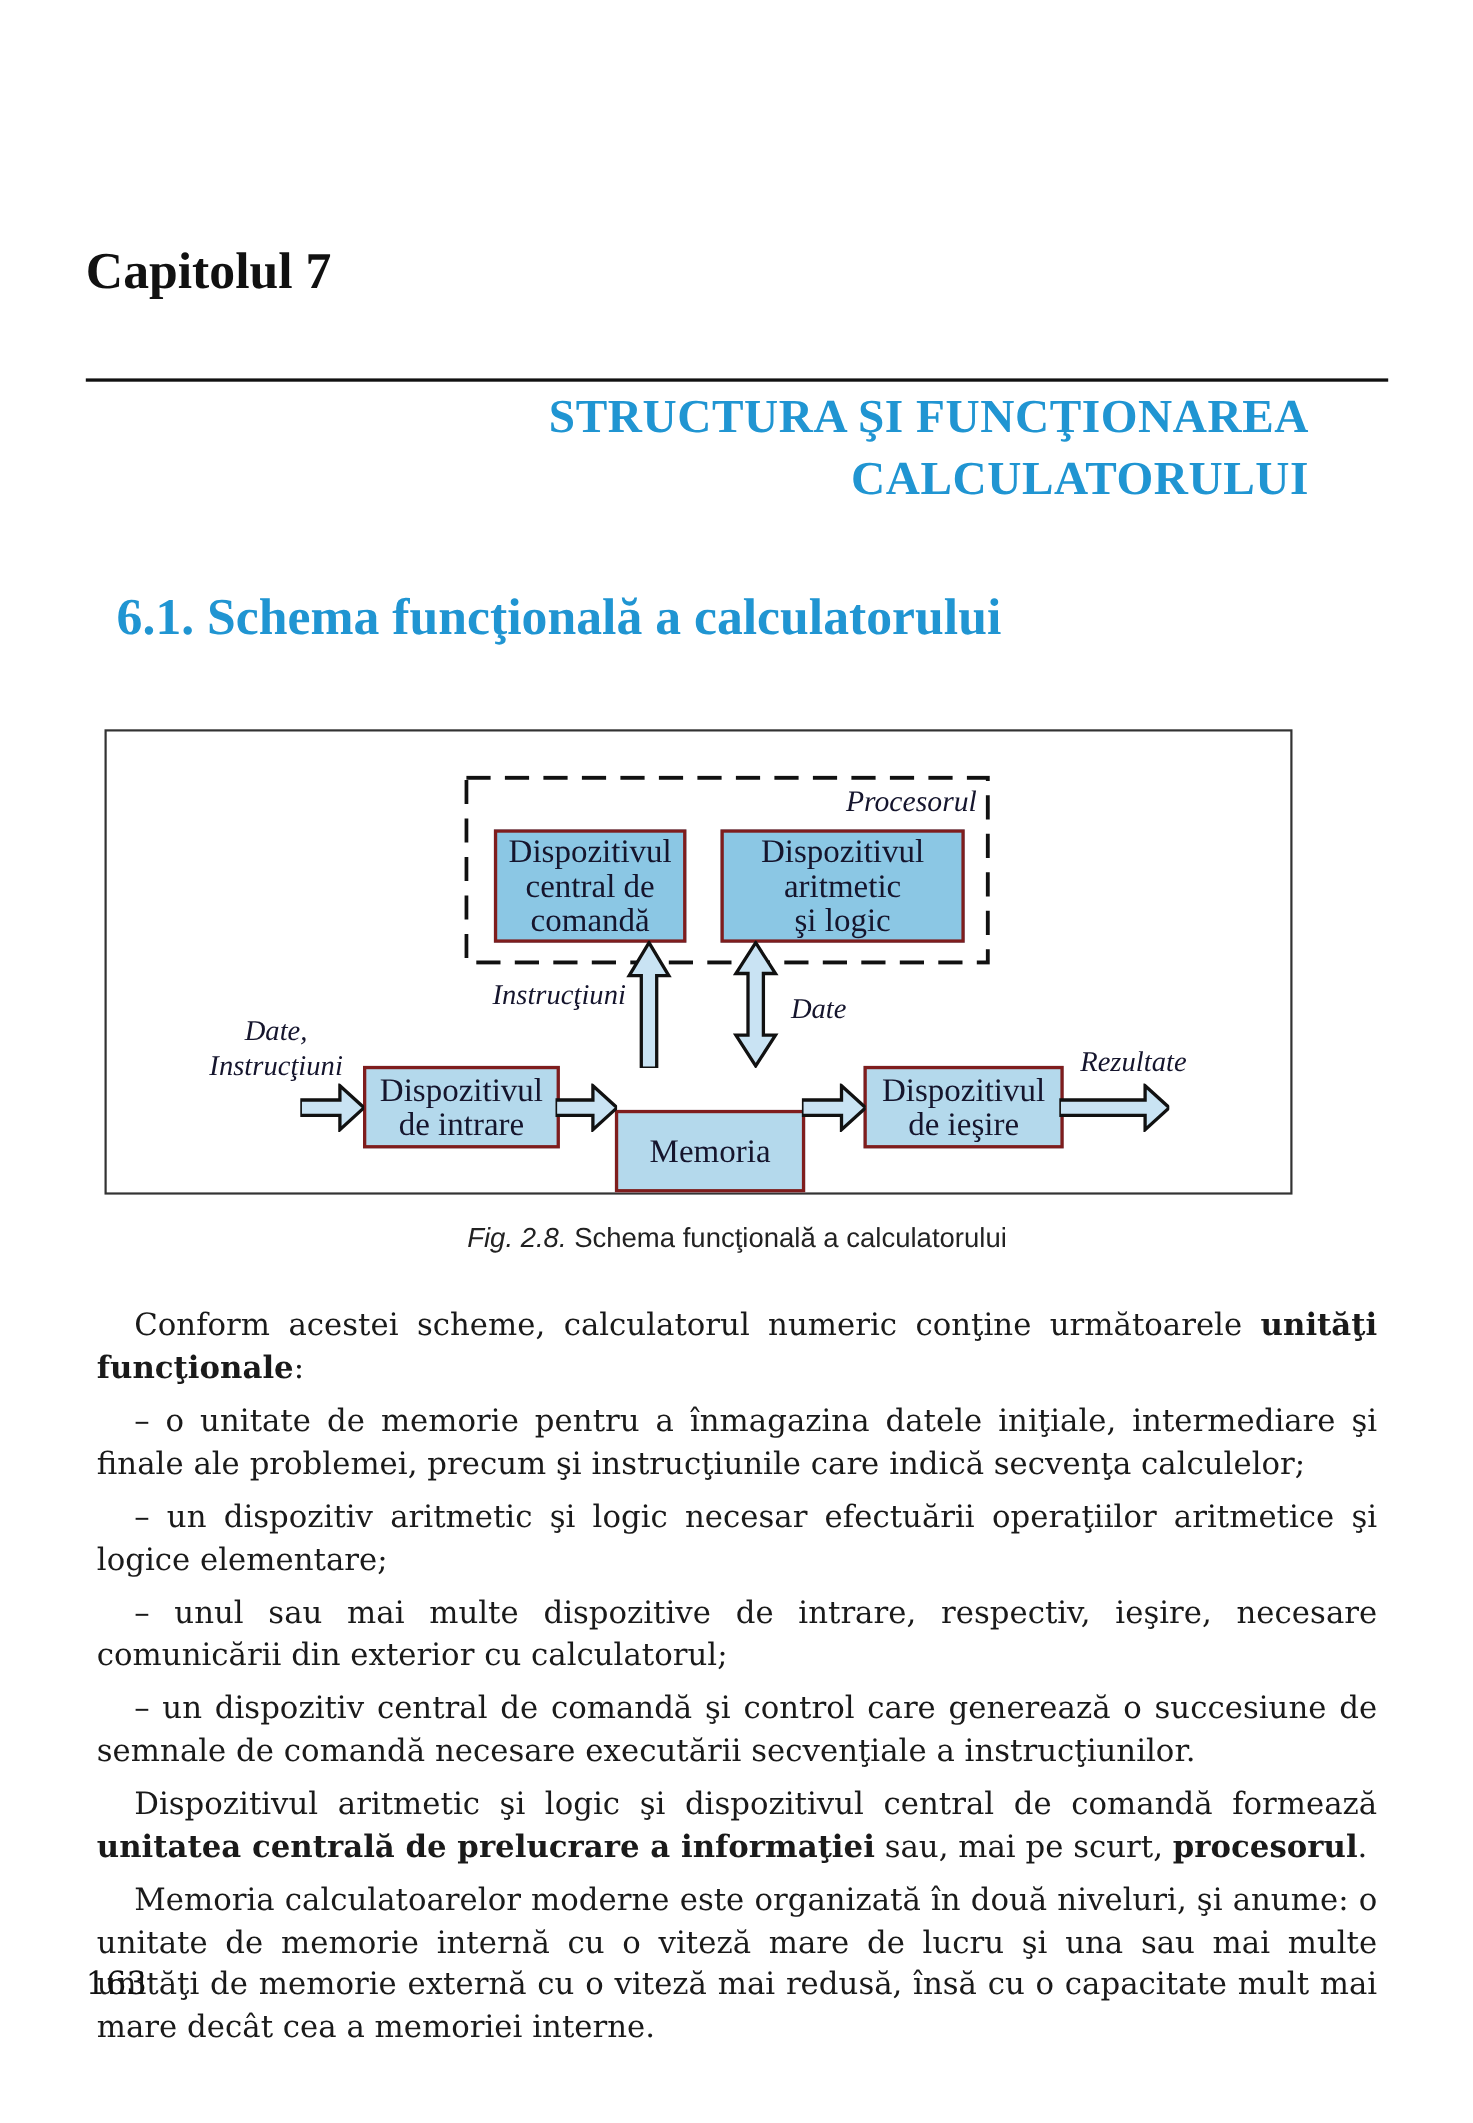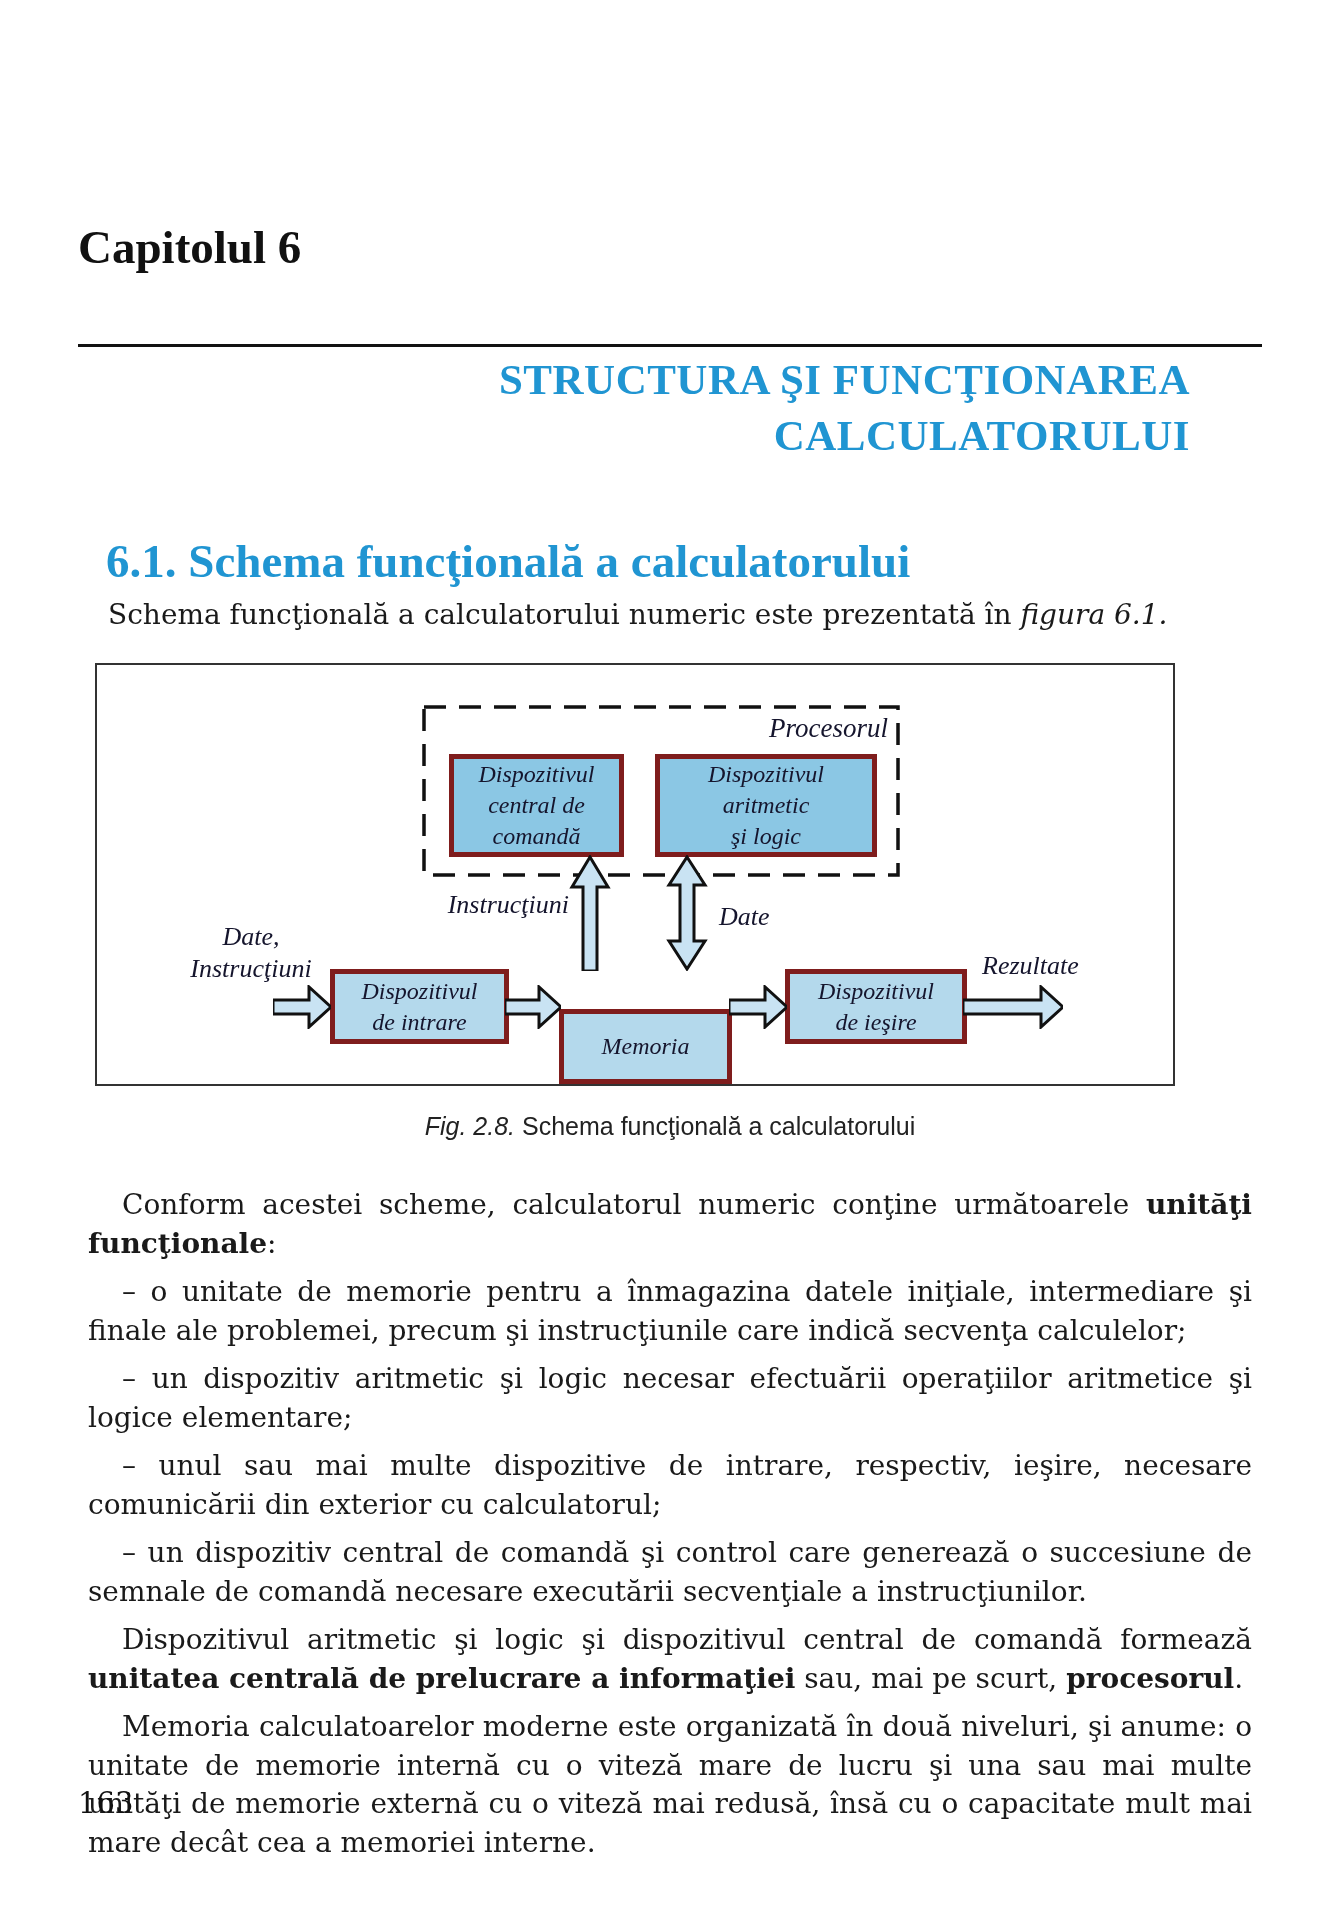--- a/index.html
+++ b/index.html
@@ -24,23 +24,23 @@
   .intro .ind{display:inline-block;width:30px;}
   .it{font-style:italic;}
   .bd{font-weight:bold;}
 
   
   .figure-frame{position:absolute;left:95px;top:663px;width:1080px;height:423px;
                 border:2px solid #333;box-sizing:border-box;background:#fff;}
   .dash-svg{position:absolute;left:325px;top:40px;}
   .proc-label{position:absolute;left:325px;top:48px;width:466px;text-align:right;
               font-family:"Liberation Serif",serif;font-style:italic;font-size:27px;color:#15152d;}
-  .dbox{position:absolute;box-sizing:border-box;border:5px solid #7f1d1d;
+  .dbox{position:absolute;box-sizing:border-box;border:3px solid #7f1d1d;
         display:flex;flex-direction:column;align-items:center;justify-content:center;
-        font-family:"Liberation Serif",serif;font-style:italic;font-size:24px;
+        font-family:"Liberation Serif",serif;font-size:30px;
         line-height:31px;color:#15152d;text-align:center;}
   .dbox.top{background:#8bc7e4;}
   .dbox.bot{background:#b4d9ec;}
   .box-control{left:352px;top:89px;width:175px;height:103px;}
   .box-alu{left:558px;top:89px;width:222px;height:103px;}
   .box-input{left:233px;top:304px;width:179px;height:75px;}
   .box-memory{left:462px;top:304px;width:173px;height:75px;margin-top:40px;}
   .box-output{left:688px;top:304px;width:182px;height:75px;}
 
   .dlabel{position:absolute;font-family:"Liberation Serif",serif;font-style:italic;
@@ -60,31 +60,30 @@
                text-indent:34px;}
 
   .page-number{position:absolute;left:78px;top:1786px;width:1184px;text-align:left;
                font-size:29px;color:#111;}
 </style>
 </head>
 <body>
 
 <div class="page">
 
-  <div class="chapter">Capitolul 6</div>
+  <div class="chapter">Capitolul 7</div>
   <div class="rule"></div>
 
   <div class="main-title">
     <div class="tl">STRUCTURA ŞI FUNCŢIONAREA</div>
     <div class="tl">CALCULATORULUI</div>
   </div>
 
   <h2 class="section-heading">6.1. Schema funcţională a calculatorului</h2>
 
-  <p class="intro"><span class="ind"></span><span>Schema funcţională a calculatorului numeric este prezentată în </span><span class="it">figura 6.1.</span></p>
 
   <div class="figure-frame">
 
     <svg class="dash-svg" width="478" height="172">
       <rect x="2" y="2" width="474" height="168" fill="none" stroke="#111" stroke-width="3.5" stroke-dasharray="22 13"></rect>
     </svg>
     <div class="proc-label">Procesorul</div>
 
     <div class="dbox top box-control">
       <span>Dispozitivul</span>

